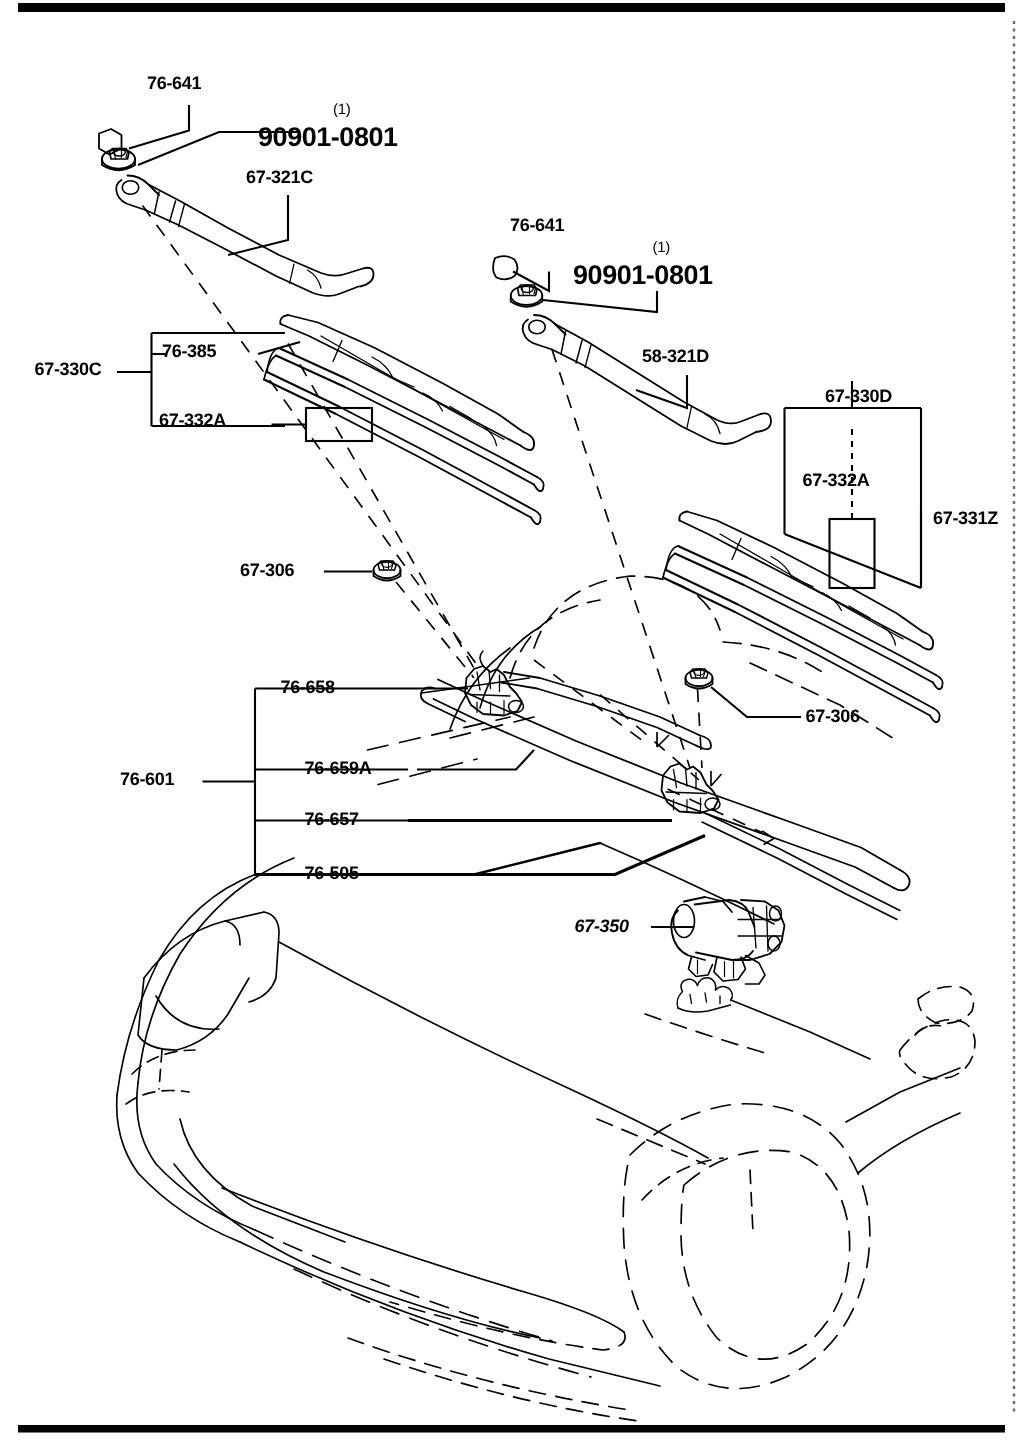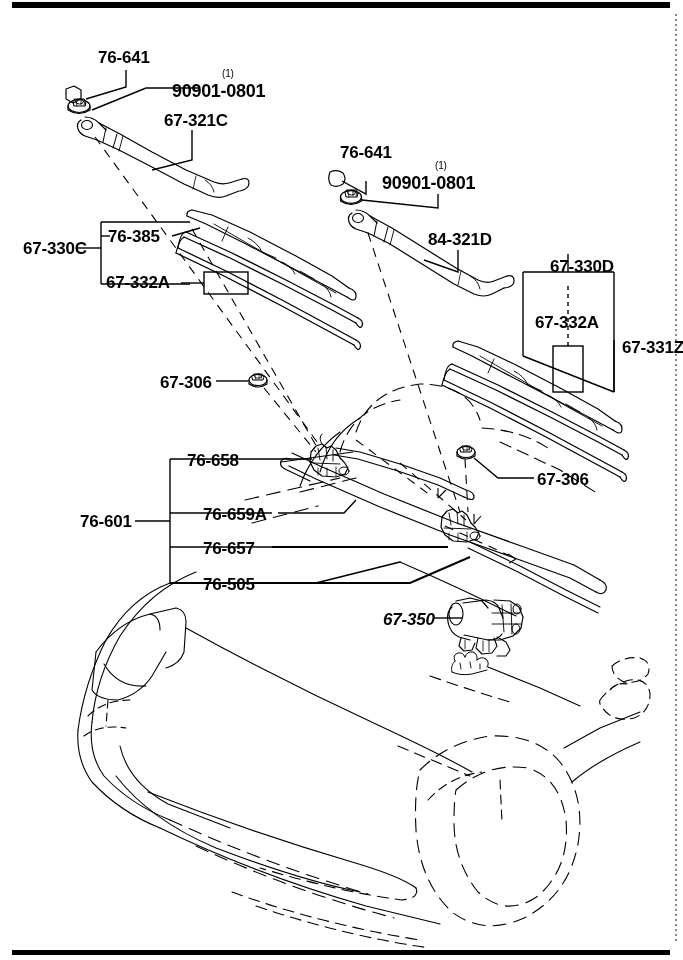--- a/index.html
+++ b/index.html
@@ -23,21 +23,21 @@
     left: 0;
     top: 0;
     width: 683px;
     height: 960px;
     display: block;
   }
   .lbl {
     position: absolute;
     font-family: "Liberation Sans", sans-serif;
     font-weight: bold;
-    font-size: 17px;
+    font-size: 12px;
     letter-spacing: -0.2px;
     color: #000000;
     white-space: nowrap;
     line-height: 1;
   }
   .lbl.qty {
     font-weight: normal;
     font-size: 10px;
   }
   .lbl.small {
@@ -429,21 +429,21 @@
   <div class="lbl" style="left:108px; top:228px;">76-385</div>
 
   <div class="lbl" style="left:106px; top:274px;">67-332A</div>
 
   <div class="lbl" style="left:340px; top:144px;">76-641</div>
 
   <div class="lbl small" style="left:382px; top:174px;">90901-0801</div>
 
   <div class="lbl qty" style="left:435px; top:161px;">(1)</div>
 
-  <div class="lbl" style="left:428px; top:231px;">84-321D</div>
+  <div class="lbl" style="left:428px; top:231px;">58-321D</div>
 
   <div class="lbl" style="left:539px; top:258px;margin-left:11px;">67-330D</div>
 
   <div class="lbl" style="left:535px; top:314px;">67-332A</div>
 
   <div class="lbl" style="left:622px; top:339px;">67-331Z</div>
 
   <div class="lbl" style="left:160px; top:374px;">67-306</div>
 
   <div class="lbl" style="left:537px; top:471px;">67-306</div>

